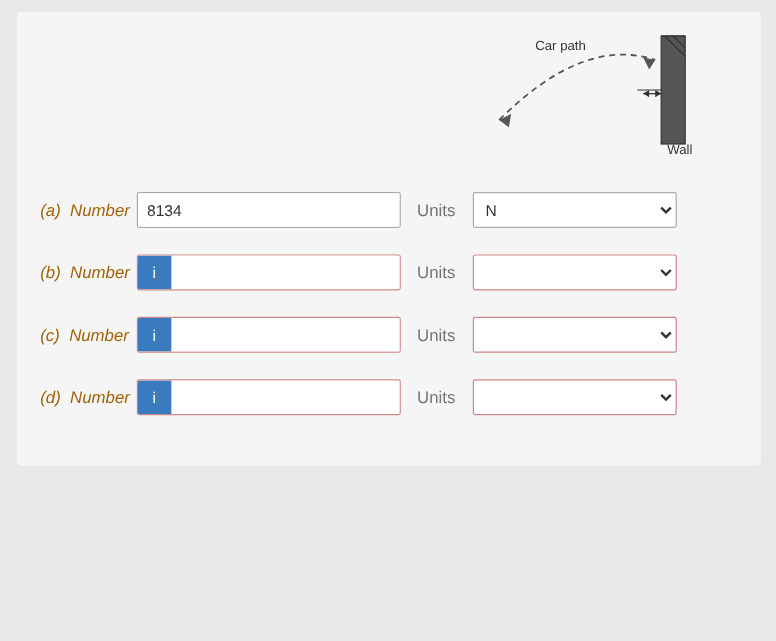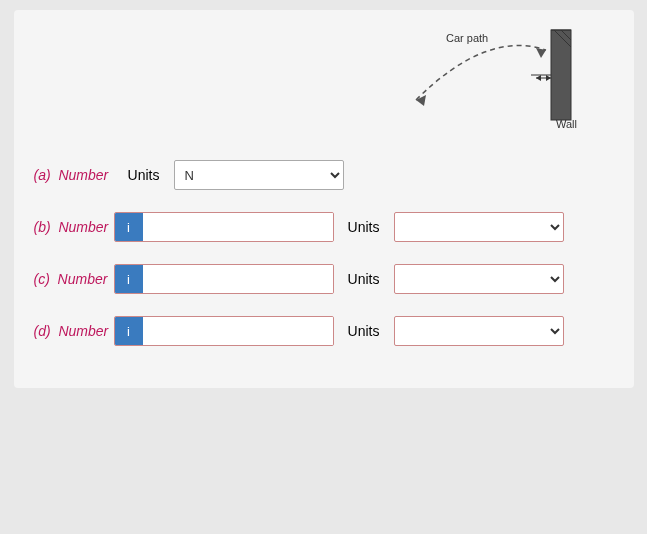--- a/index.html
+++ b/index.html
@@ -48,21 +48,21 @@
 
     .form-row {
       display: flex;
       align-items: center;
       margin-bottom: 22px;
     }
 
     .row-label {
       width: 80px;
       font-size: 14px;
-      color: #be185d;
+      color: #a16207;
     }
 
     .row-label span {
       font-style: italic;
     }
 
     .number-field-wrapper {
       display: flex;
       align-items: stretch;
       width: 220px;
@@ -96,21 +96,21 @@
       padding: 0 6px;
       font-size: 13px;
       background: #fff;
       color: #333;
     }
 
     .units-label {
       width: 60px;
       text-align: center;
       font-size: 14px;
-      color: #000000;
+      color: #737373;
     }
 
     .units-select-wrapper {
       width: 170px;
       height: 30px;
       border: 1px solid #c88;
       border-radius: 2px;
       overflow: hidden;
       background: #fff;
     }
@@ -181,20 +181,23 @@
     </div>
   </div>
 
   <div class="form-rows">
 
     <div class="form-row row-a">
       <div class="row-label">
         <span>(a)</span>
         &nbsp;<span>Number</span>
       </div>
+      <div class="number-field-wrapper plain-border">
+        <input class="number-input" type="text" value="8134" style="">
+      </div>
       <div class="units-label">Units</div>
       <div class="units-select-wrapper plain-border">
         <select class="units-select">
           <option value="N" selected="">N</option>
           <option value="kN">kN</option>
           <option value="lbf">lbf</option>
           <option value="kgf">kgf</option>
         </select>
       </div>
     </div>

